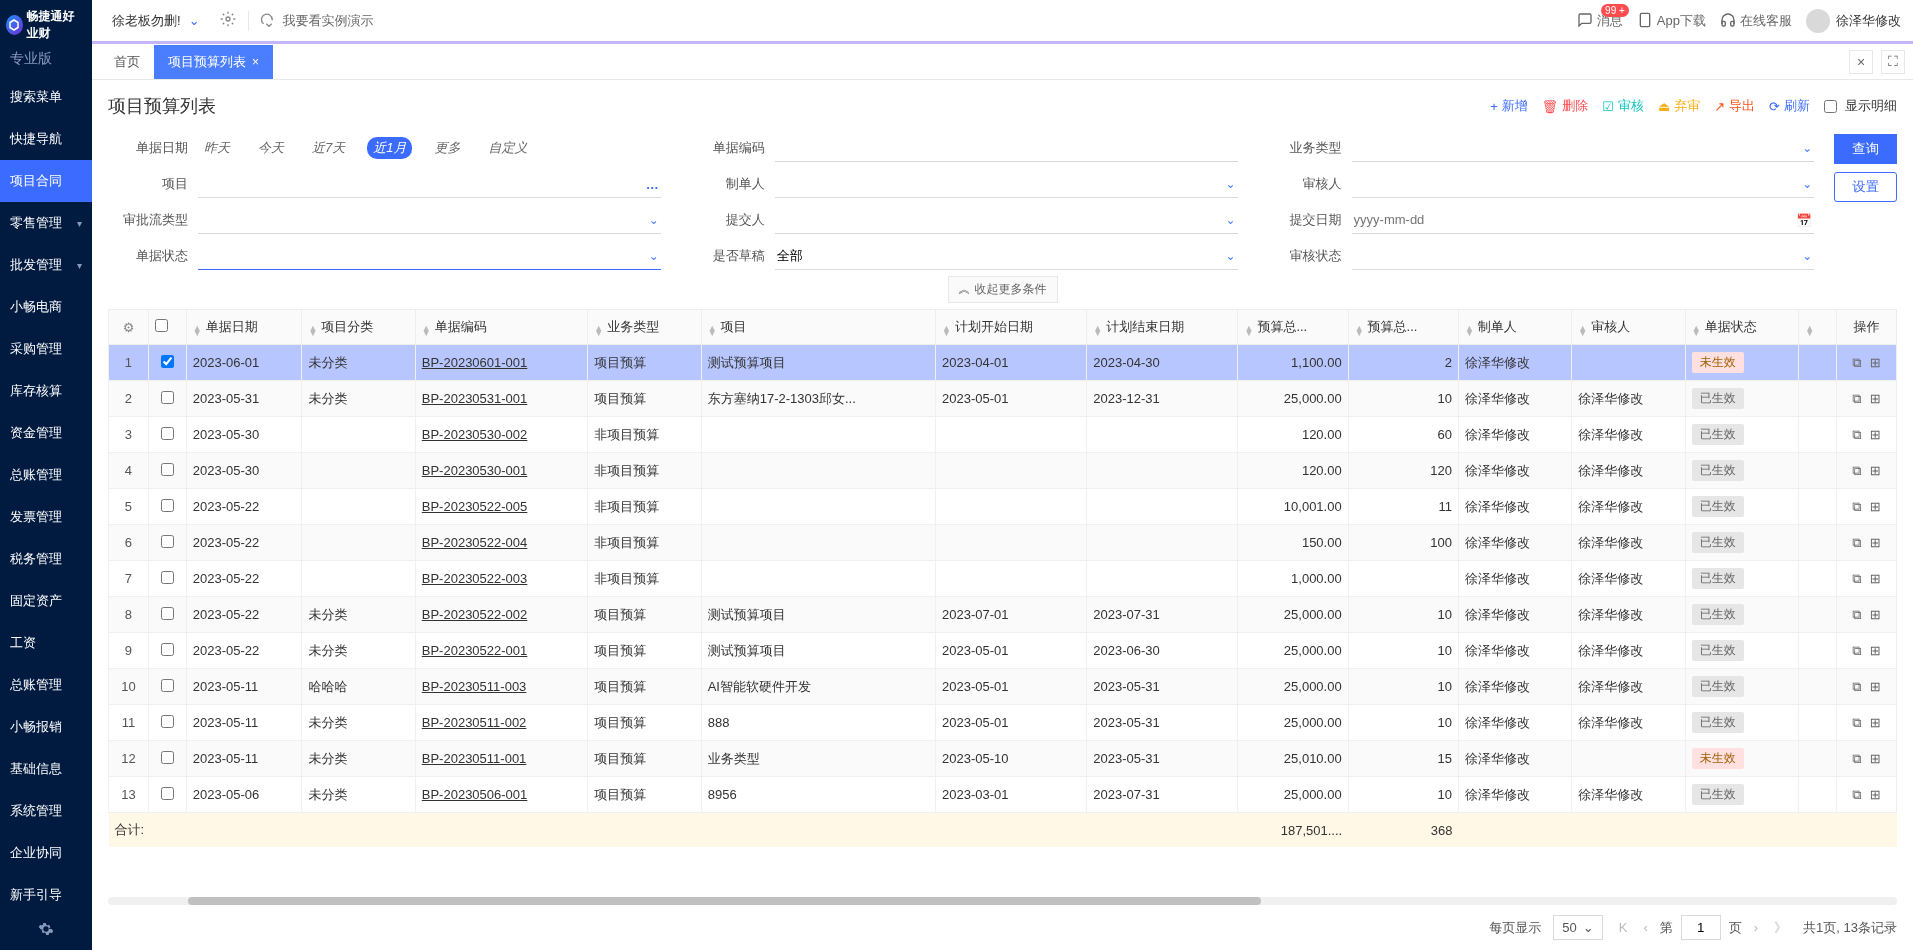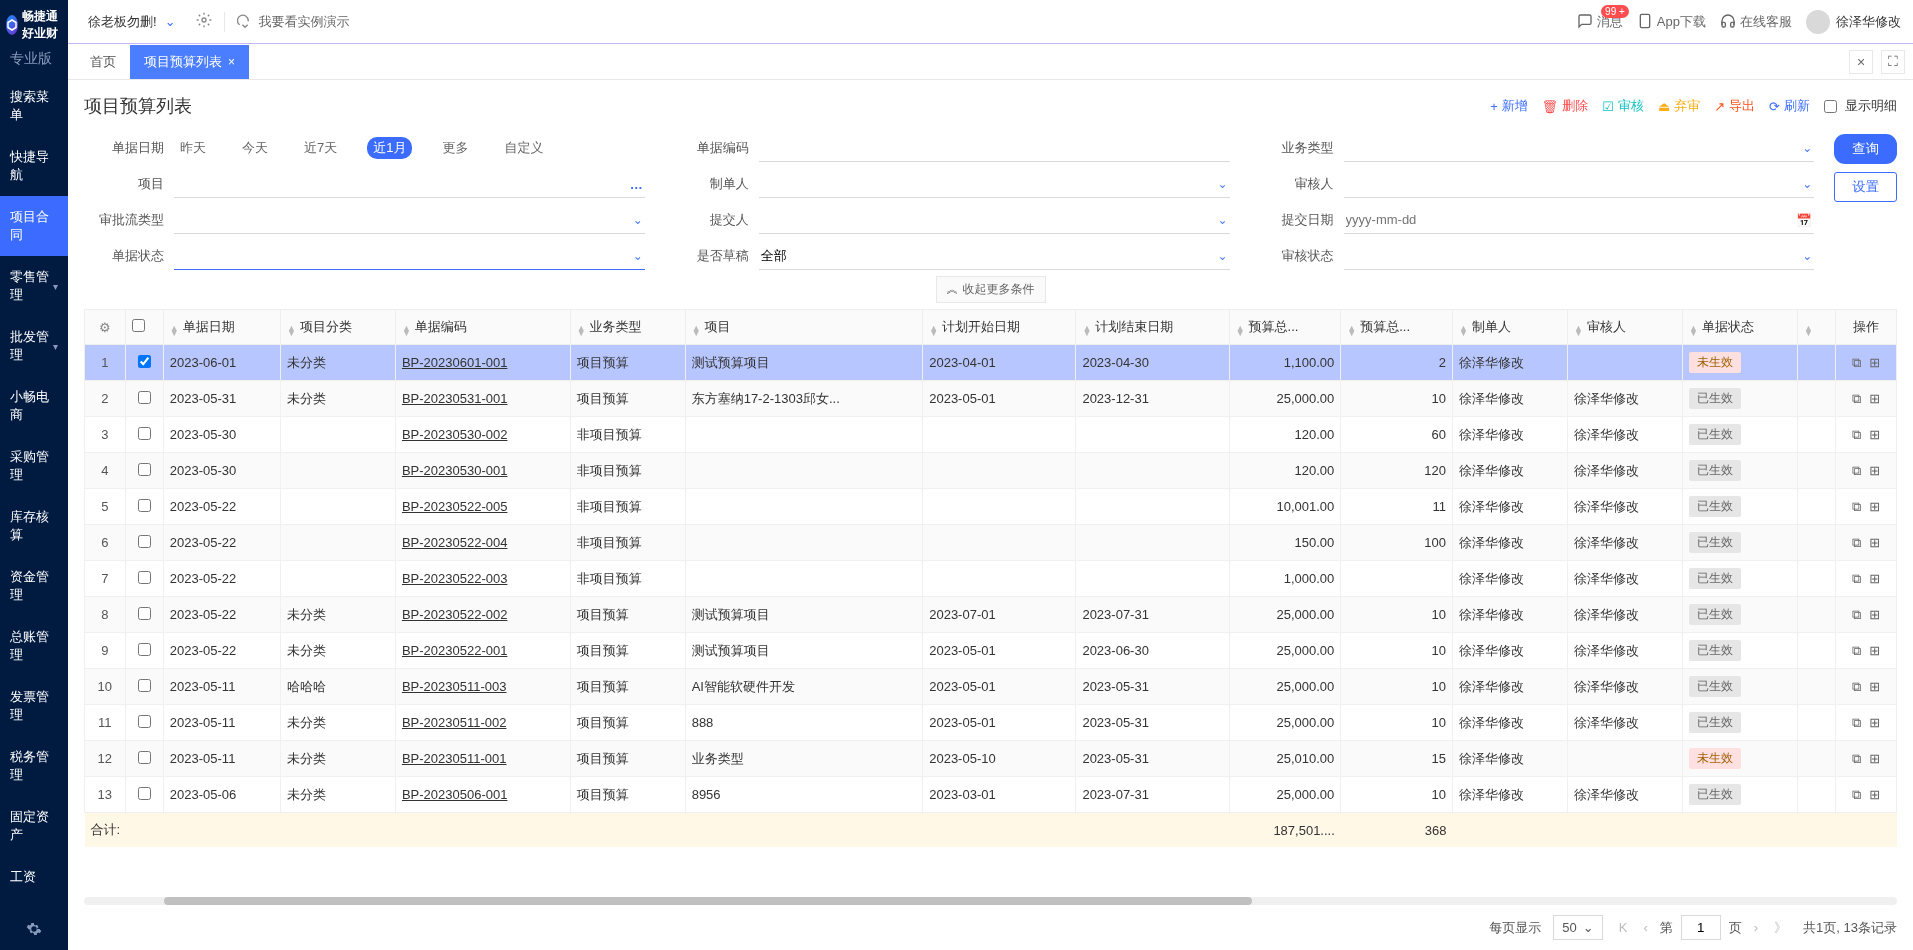--- a/index.html
+++ b/index.html
@@ -1,29 +1,29 @@
 <!DOCTYPE html>
 <html><head>
 <meta charset="utf-8">
 <style>
 *{margin:0;padding:0;box-sizing:border-box;font-family:-apple-system,"Microsoft YaHei",sans-serif;}
 body{background:#fff;font-size:13px;color:#333;overflow:hidden;}
 .app{display:flex;height:100vh;}
-.sidebar{width:68px;background:#001a40;color:#fff;display:flex;flex-direction:column;flex-shrink:0;}
+.sidebar{width:92px;background:#001a40;color:#fff;display:flex;flex-direction:column;flex-shrink:0;}
 .logo{display:flex;align-items:center;padding:8px 6px;font-size:12px;gap:4px;}
 .logo-icon{width:20px;height:20px;border-radius:50%;background:linear-gradient(135deg,#1890ff,#722ed1);display:flex;align-items:center;justify-content:center;}
 .logo-text{font-size:12px;font-weight:bold;}
 .logo-sub{font-size:14px;padding:0 10px 8px;color:#8899bb;}
 .nav{flex:1;overflow-y:auto;}
 .nav-item{padding:12px 10px;font-size:13px;cursor:pointer;display:flex;align-items:center;justify-content:space-between;}
 .nav-item.active{background:#3b6cff;}
 .nav-item .arrow{font-size:10px;color:#8899bb;}
 .nav-footer{padding:10px;text-align:center;}
 .main{flex:1;display:flex;flex-direction:column;overflow:hidden;}
-.topbar{height:44px;display:flex;align-items:center;padding:0 12px;border-bottom:1px solid #c4b5fd;gap:12px;}
+.topbar{height:44px;display:flex;align-items:center;padding:0 12px;border-bottom:3px solid #c4b5fd;gap:12px;}
 .org-select{display:flex;align-items:center;gap:8px;color:#333;cursor:pointer;padding:4px 8px;}
 .org-select .chev{color:#3b6cff;}
 .top-gear{color:#666;cursor:pointer;}
 .top-divider{width:1px;height:20px;background:#e8e8e8;}
 .demo-link{display:flex;align-items:center;gap:6px;color:#666;cursor:pointer;}
 .top-spacer{flex:1;}
 .top-actions{display:flex;align-items:center;gap:14px;}
 .top-action{display:flex;align-items:flex-start;gap:4px;color:#666;cursor:pointer;position:relative;}
 .badge-99{position:absolute;top:-8px;right:-6px;background:#ff4d4f;color:#fff;font-size:10px;border-radius:8px;padding:1px 4px;}
 .user-chip{display:flex;align-items:center;gap:6px;}
@@ -50,27 +50,27 @@
 .pa.detail input{margin-right:4px;}
 .filter-area{display:flex;padding:6px 16px 0;}
 .filter-grid{flex:1;display:grid;grid-template-columns:repeat(3,1fr);gap:8px 24px;}
 .filter-row{display:flex;align-items:center;gap:10px;}
 .filter-label{width:80px;text-align:right;color:#555;}
 .filter-control{flex:1;position:relative;}
 .filter-input{width:100%;border:none;border-bottom:1px solid #d9d9d9;padding:6px 24px 6px 2px;font-size:13px;background:transparent;}
 .filter-input.active{border-bottom-color:#3b6cff;}
 .dropdown-icon{position:absolute;right:2px;top:50%;transform:translateY(-50%);color:#4a7eff;font-size:12px;cursor:pointer;}
 .cal-icon{position:absolute;right:2px;top:50%;transform:translateY(-50%);color:#3b6cff;cursor:pointer;}
-.date-chips{display:flex;align-items:center;gap:24px;flex-wrap:wrap;}
+.date-chips{display:flex;align-items:center;gap:16px;flex-wrap:wrap;font-style:italic;}
 .date-chip{cursor:pointer;color:#666;padding:2px 6px;}
 .date-chip.active{background:#3b6cff;color:#fff;border-radius:10px;text-align:center;}
 .date-range{font-size:12px;color:#888;}
 .ellipsis-icon{position:absolute;right:2px;top:50%;transform:translateY(-50%);color:#3b6cff;font-weight:bold;cursor:pointer;}
 .filter-buttons{display:flex;flex-direction:column;gap:8px;padding-left:20px;}
-.btn-primary{background:#3b6cff;color:#fff;border:none;padding:6px 18px;border-radius:11px;cursor:pointer;}
+.btn-primary{background:#3b6cff;color:#fff;border:none;padding:6px 18px;border-radius:0;cursor:pointer;}
 .btn-outline{background:#fff;color:#3b6cff;border:1px solid #3b6cff;padding:5px 17px;border-radius:3px;cursor:pointer;}
 .collapse-bar{text-align:center;padding:6px 0;}
 .collapse-btn{display:inline-flex;align-items:center;gap:4px;border:1px solid #e8e8e8;padding:4px 10px;font-size:12px;color:#666;cursor:pointer;background:#fafafa;}
 .table-wrap{flex:1;overflow:auto;padding:0 16px;}
 table{width:100%;border-collapse:collapse;font-size:13px;}
 thead th{background:#fafafa;border:1px solid #eee;padding:8px 6px;text-align:left;color:#333;font-weight:normal;position:sticky;top:0;white-space:nowrap;}
 thead th .sort{color:#bbb;font-size:9px;margin-right:4px;display:inline-flex;flex-direction:column;line-height:5px;}
 tbody td{border:1px solid #f0f0f0;padding:7px 6px;white-space:nowrap;}
 tbody tr:nth-child(even){background:#fafafa;}
 tbody tr.selected{background:#b8c6ff;}

